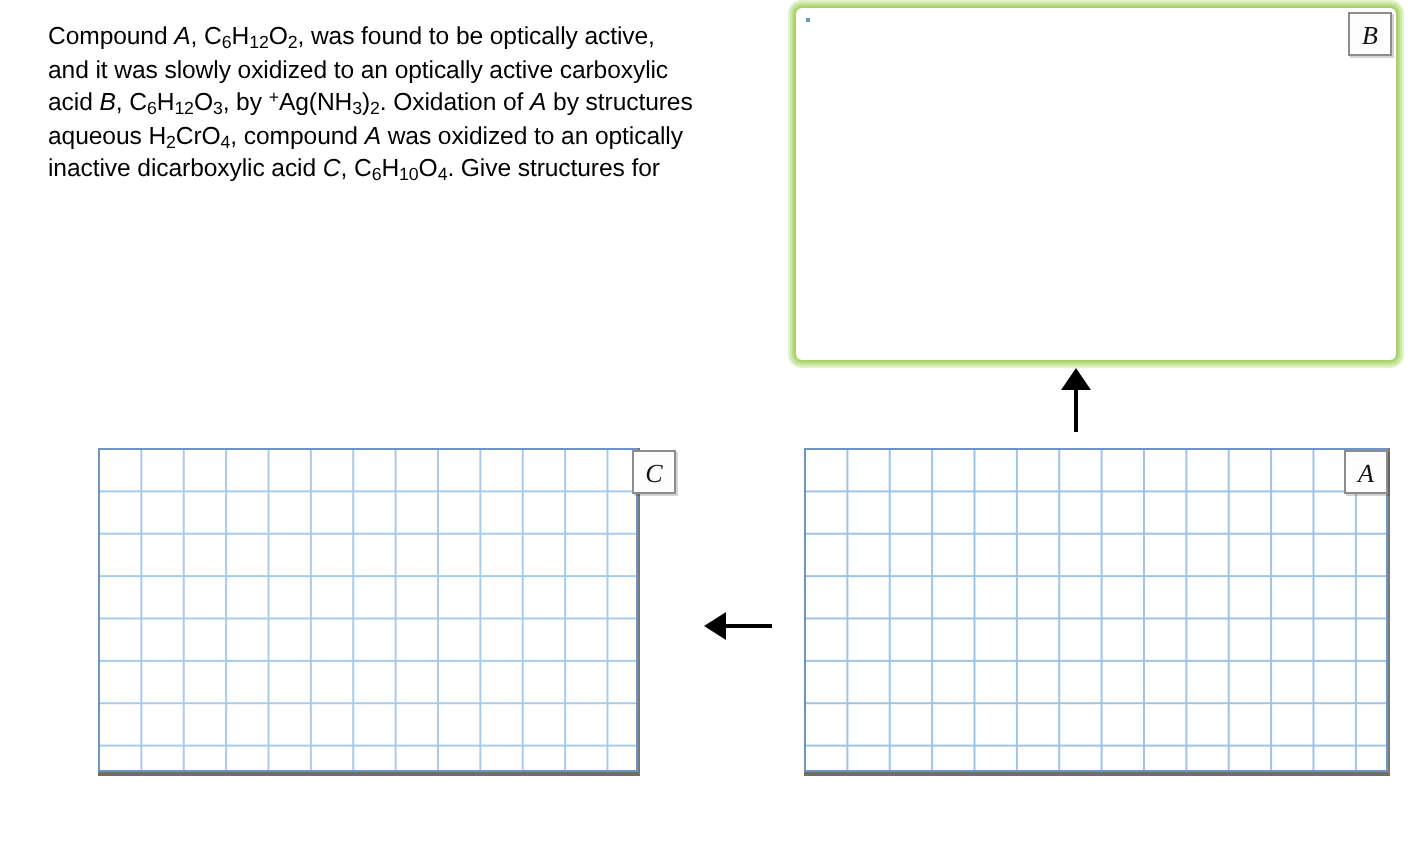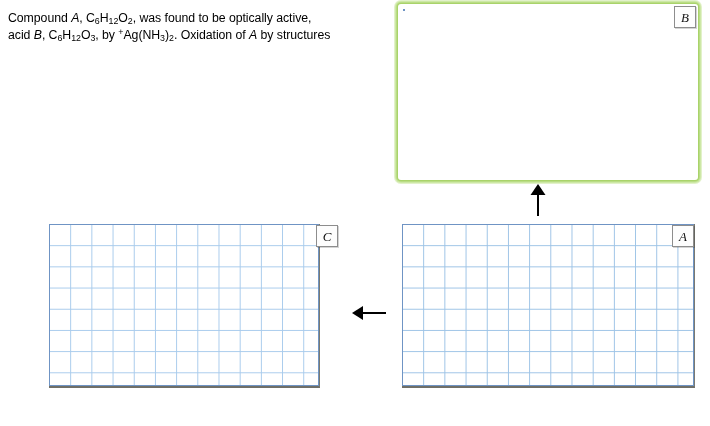--- a/index.html
+++ b/index.html
@@ -12,21 +12,21 @@
     background: #ffffff;
     font-family: "Liberation Sans", sans-serif;
     position: relative;
     overflow: hidden;
     -webkit-font-smoothing: antialiased;
   }
 
   
   .problem-text {
     position: absolute;
-    left: 8px;
+    left: 24px;
     top: 10px;
     width: 380px;
     font-size: 12.3px;
     line-height: 16.6px;
     color: #000000;
     letter-spacing: -0.05px;
   }
   .problem-text .ln { display: block; white-space: nowrap; }
   .problem-text i { font-style: italic; }
   .problem-text sub {
@@ -117,21 +117,24 @@
 
   
   .arrow { position: absolute; }
   .arrow svg { display: block; }
 </style>
 </head>
 <body>
 
 <div class="problem-text" id="problem-statement">
     <span class="ln"><span>Compound </span><i>A</i><span>, C</span><sub>6</sub><span>H</span><sub>12</sub><span>O</span><sub>2</sub><span>, was found to be optically active,</span></span>
+    <span class="ln"><span>and it was slowly oxidized to an optically active carboxylic</span></span>
     <span class="ln"><span>acid </span><i>B</i><span>, C</span><sub>6</sub><span>H</span><sub>12</sub><span>O</span><sub>3</sub><span>, by </span><sup>+</sup><span>Ag(NH</span><sub>3</sub><span>)</span><sub>2</sub><span>. Oxidation of </span><i>A</i><span> by structures</span></span>
+    <span class="ln"><span>aqueous H</span><sub>2</sub><span>CrO</span><sub>4</sub><span>, compound </span><i>A</i><span> was oxidized to an optically</span></span>
+    <span class="ln"><span>inactive dicarboxylic acid </span><i>C</i><span>, C</span><sub>6</sub><span>H</span><sub>10</sub><span>O</span><sub>4</sub><span>. Give structures for</span></span>
   </div>
 
 <div class="panel is-active" style="left:398px; top:4px; width:300px; height:176px;">
   <div class="panel-frame grid-blue">
     <div class="panel-inner-border"></div>
   </div>
 </div>
 <div class="panel-label" style="left:674px; top:6px;">B</div>
 
 <div class="arrow" style="left:527px; top:184px;">

